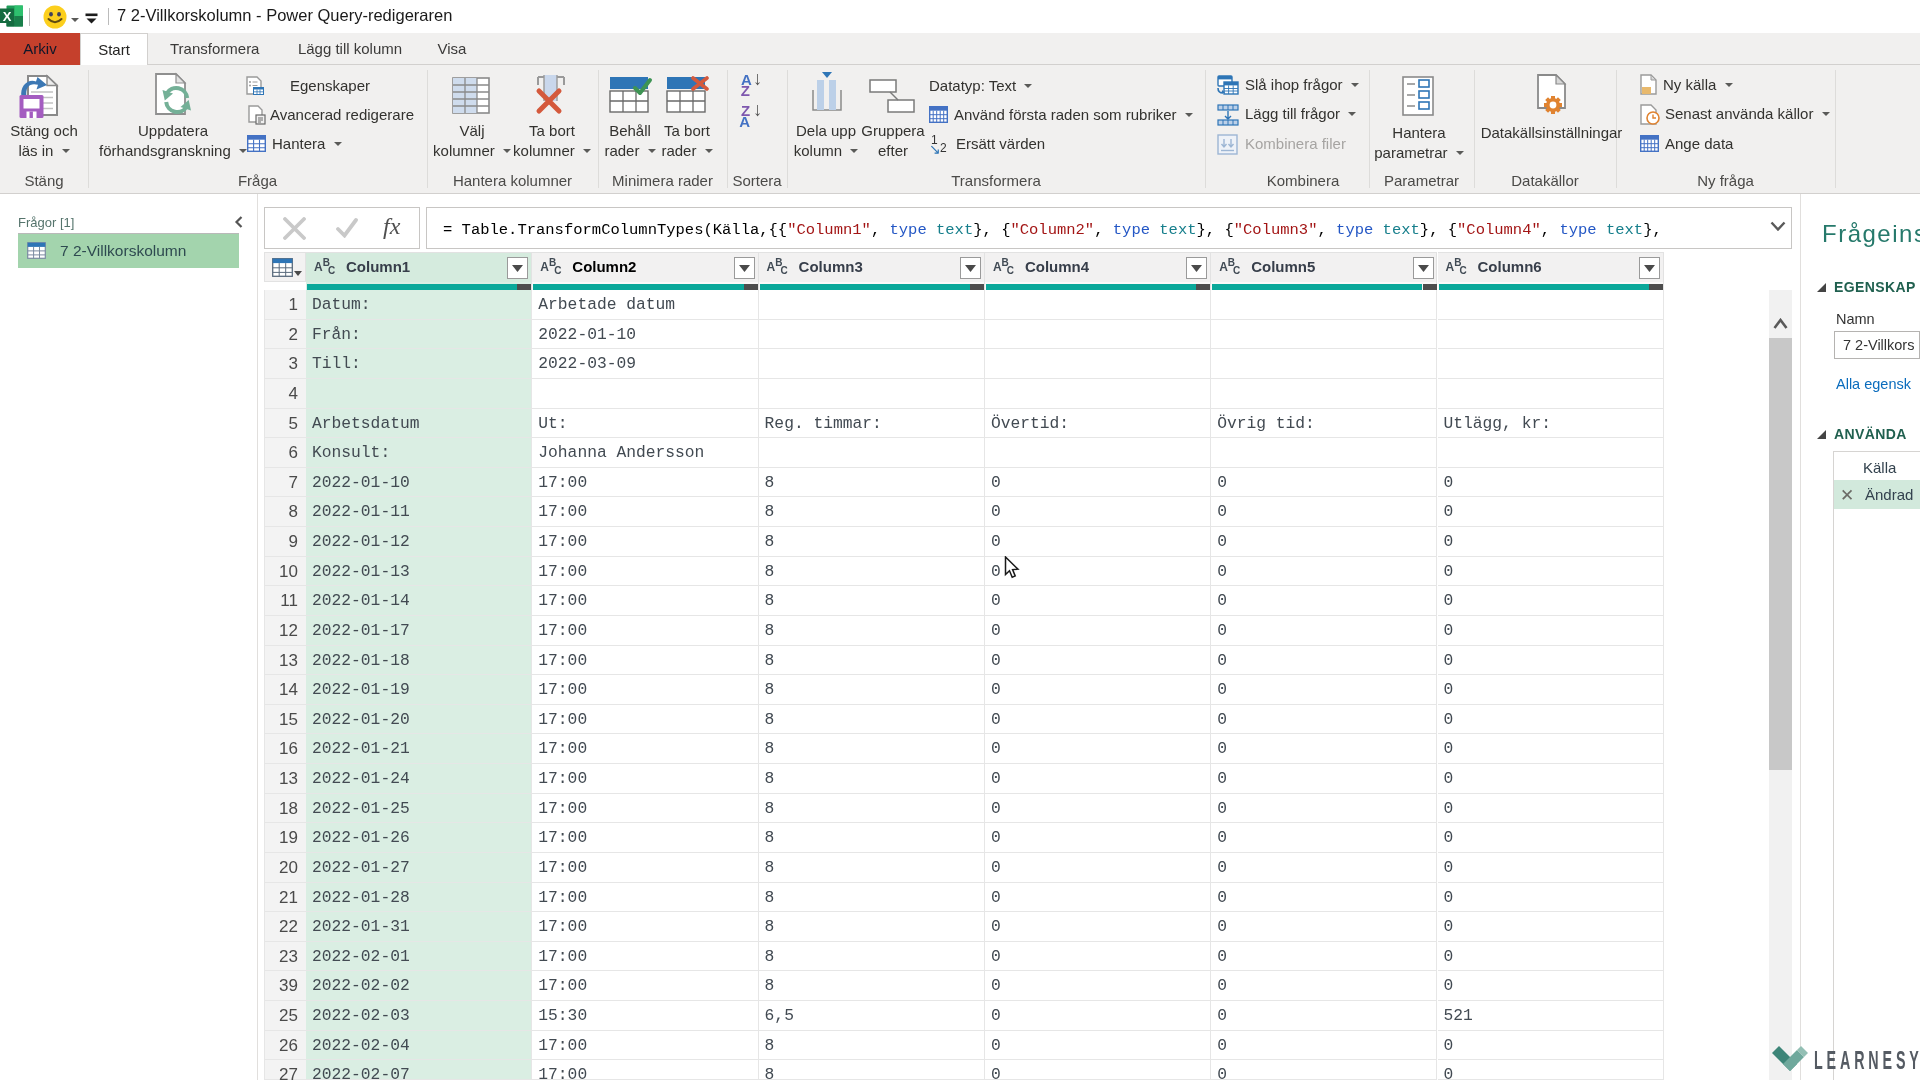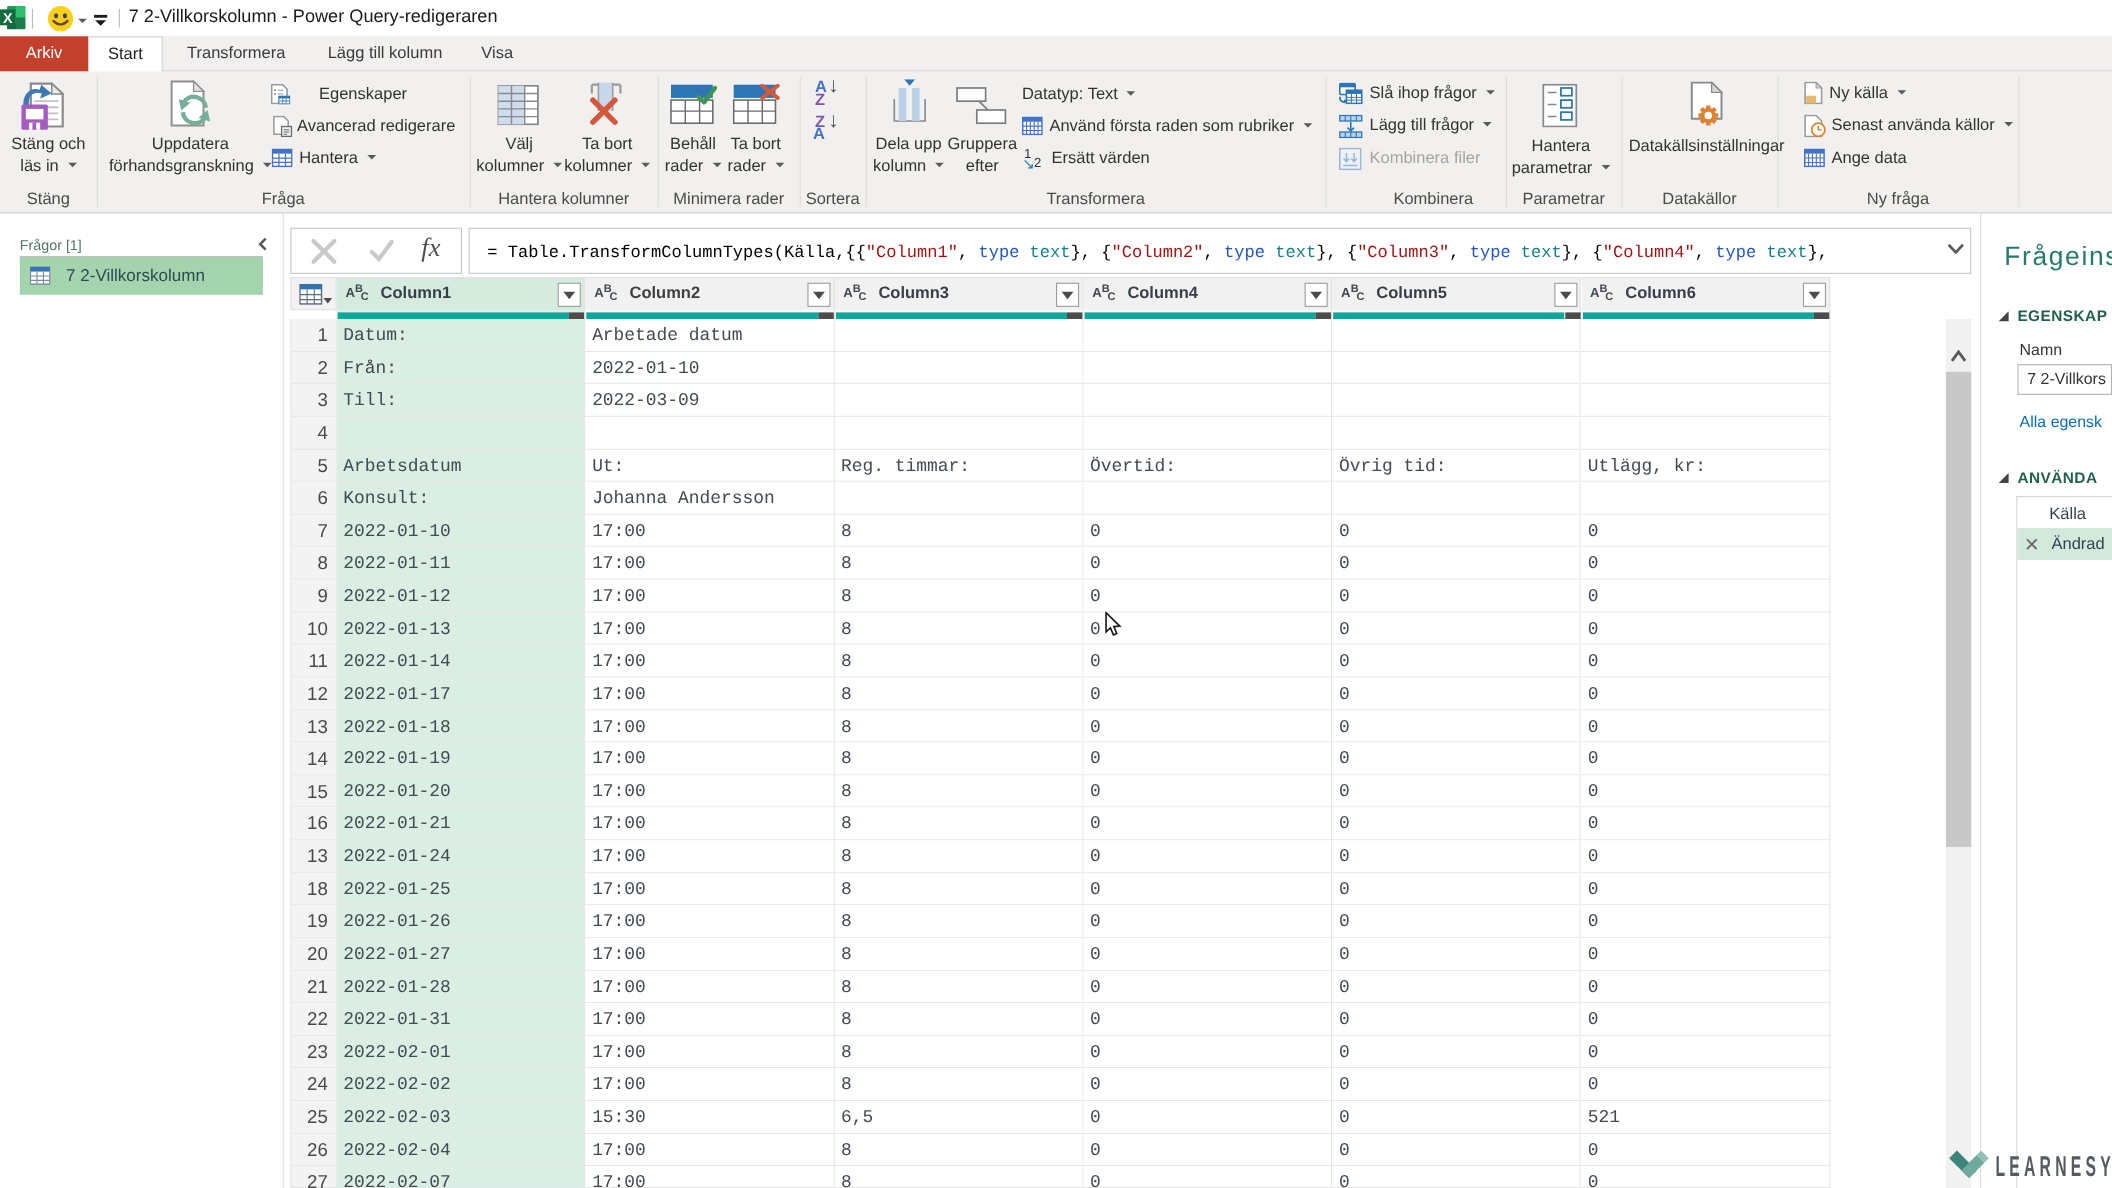--- a/index.html
+++ b/index.html
@@ -6,21 +6,21 @@
 html,body { width:1920px; height:1080px; overflow:hidden; background:#fff;
   font-family:"Liberation Sans", sans-serif; }
 .abs { position:absolute; }
 
 #titlebar { left:0; top:0; width:1920px; height:33px; background:#fff; }
 #title-text { left:117px; top:6px; font-size:16.5px; color:#1a1a1a; }
 .vsep { width:1px; background:#bbb; }
 
 #tabbar { left:0; top:33px; width:1920px; height:32px; background:#f1f0ef; border-bottom:1px solid #d2d0ce; }
 .tab { top:33px; height:32px; line-height:32px; text-align:center; font-size:15px; color:#3b3a39; }
-#tab-arkiv { left:0; width:80px; background:#c5402c; color:#ffffff; }
+#tab-arkiv { left:0; width:80px; background:#c5402c; color:#0f172a; }
 #tab-start { left:80px; width:68px; background:#fff; border:1px solid #d2d0ce; border-bottom:none; height:33px; color:#252423; }
 
 #ribbon { left:0; top:65px; width:1920px; height:129px; background:#f1f0ef; border-bottom:1px solid #d2d0ce; }
 .rsep { top:70px; height:118px; width:1px; background:#dddcda; }
 .glabel { top:172px; height:18px; font-size:15px; color:#4b4a48; text-align:center; white-space:nowrap; }
 .bigtxt { font-size:15px; color:#33322f; text-align:center; line-height:20px; white-space:nowrap; }
 .smalltxt { font-size:15px; color:#33322f; height:20px; line-height:20px; white-space:nowrap; }
 .caret { display:inline-block; width:0; height:0; border-left:4px solid transparent; border-right:4px solid transparent; border-top:4px solid #5a5a58; vertical-align:middle; margin-left:4px; margin-bottom:2px;}
 .gray { color:#a6a4a2; }
 #leftpane-sep { left:257px; top:194px; width:1px; height:886px; background:#e1dfdd; }
@@ -358,21 +358,21 @@
     <div class="abs" style="left:346px; top:257.5px; font-size:15px; font-weight:bold; color:#373e4a;">Column1</div>
     <div class="abs" style="left:507.29999999999995px; top:257px; width:21px; height:22px; background:#fff; border:1px solid #9a9a9a;"></div>
     <svg class="abs" style="left:512.3px; top:265px;" width="11" height="7" viewBox="0 0 11 7">
       <path d="M0 0 h11 l-5.5 7 z" fill="#4a4a4a"></path>
     </svg>
     <div class="abs" style="left:306px; top:282px; width:226.29999999999995px; height:8px; background:#daeee3; border-right:1px solid #e2e2e2;"></div>
     <div class="abs" style="left:307px; top:284px; width:210.29999999999995px; height:6px; background:#0aa89a;"></div>
     <div class="abs" style="left:517.3px; top:284px; width:14px; height:6px; background:#4d4d4d;"></div>
     <div class="abs" style="left:532.3px; top:252px; width:226.30000000000007px; height:30px; background:#f2f1f1; border-top:1px solid #e2e2e2; border-right:1px solid #e2e2e2;"></div>
     <div class="abs" style="left:540.3px; top:257px; width:26px; height:20px; color:#404a54; font-size:12px; font-weight:bold;">A<span style="font-size:10px; vertical-align:super;">B</span><span style="font-size:10px; vertical-align:sub; margin-left:-2px;">C</span></div>
-    <div class="abs" style="left:572.3px; top:257.5px; font-size:15px; font-weight:bold; color:#404040;">Column2</div>
+    <div class="abs" style="left:572.3px; top:257.5px; font-size:15px; font-weight:bold; color:#000000;">Column2</div>
     <div class="abs" style="left:733.6px; top:257px; width:21px; height:22px; background:#fff; border:1px solid #9a9a9a;"></div>
     <svg class="abs" style="left:738.6px; top:265px;" width="11" height="7" viewBox="0 0 11 7">
       <path d="M0 0 h11 l-5.5 7 z" fill="#4a4a4a"></path>
     </svg>
     <div class="abs" style="left:532.3px; top:282px; width:226.30000000000007px; height:8px; background:#faf9f9; border-right:1px solid #e2e2e2;"></div>
     <div class="abs" style="left:533.3px; top:284px; width:210.30000000000007px; height:6px; background:#0aa89a;"></div>
     <div class="abs" style="left:743.6px; top:284px; width:14px; height:6px; background:#4d4d4d;"></div>
     <div class="abs" style="left:758.6px; top:252px; width:226.29999999999995px; height:30px; background:#f2f1f1; border-top:1px solid #e2e2e2; border-right:1px solid #e2e2e2;"></div>
     <div class="abs" style="left:766.6px; top:257px; width:26px; height:20px; color:#404a54; font-size:12px; font-weight:bold;">A<span style="font-size:10px; vertical-align:super;">B</span><span style="font-size:10px; vertical-align:sub; margin-left:-2px;">C</span></div>
     <div class="abs" style="left:798.6px; top:257.5px; font-size:15px; font-weight:bold; color:#373e4a;">Column3</div>
@@ -708,21 +708,21 @@
     <div class="abs cell" style="left:538.3px; top:946.86px;">17:00</div>
     <div class="abs" style="left:758.6px; top:941.86px; width:226.29999999999995px; height:29.63px; background:#fff; border-bottom:1px solid #e6e6e6; border-right:1px solid #e6e6e6;"></div>
     <div class="abs cell" style="left:764.6px; top:946.86px;">8</div>
     <div class="abs" style="left:984.9px; top:941.86px; width:226.30000000000007px; height:29.63px; background:#fff; border-bottom:1px solid #e6e6e6; border-right:1px solid #e6e6e6;"></div>
     <div class="abs cell" style="left:990.9px; top:946.86px;">0</div>
     <div class="abs" style="left:1211.2px; top:941.86px; width:226.29999999999995px; height:29.63px; background:#fff; border-bottom:1px solid #e6e6e6; border-right:1px solid #e6e6e6;"></div>
     <div class="abs cell" style="left:1217.2px; top:946.86px;">0</div>
     <div class="abs" style="left:1437.5px; top:941.86px; width:226.29999999999995px; height:29.63px; background:#fff; border-bottom:1px solid #e6e6e6; border-right:1px solid #e6e6e6;"></div>
     <div class="abs cell" style="left:1443.5px; top:946.86px;">0</div>
     <div class="abs" style="left:264px; top:971.49px; width:42px; height:29.63px; background:#f3f3f3; border-bottom:1px solid #e6e6e6; border-left:1px solid #e6e6e6;"></div>
-    <div class="abs" style="left:264px; top:976.49px; width:34px; text-align:right; font-size:17px; color:#4a4a4a;">24</div>
+    <div class="abs" style="left:264px; top:976.49px; width:34px; text-align:right; font-size:17px; color:#4a4a4a;">39</div>
     <div class="abs" style="left:306px; top:971.49px; width:226.29999999999995px; height:29.63px; background:#daeee3; border-bottom:1px solid #e6e6e6; border-right:1px solid #e6e6e6;"></div>
     <div class="abs cell" style="left:312px; top:976.49px;">2022-02-02</div>
     <div class="abs" style="left:532.3px; top:971.49px; width:226.30000000000007px; height:29.63px; background:#fff; border-bottom:1px solid #e6e6e6; border-right:1px solid #e6e6e6;"></div>
     <div class="abs cell" style="left:538.3px; top:976.49px;">17:00</div>
     <div class="abs" style="left:758.6px; top:971.49px; width:226.29999999999995px; height:29.63px; background:#fff; border-bottom:1px solid #e6e6e6; border-right:1px solid #e6e6e6;"></div>
     <div class="abs cell" style="left:764.6px; top:976.49px;">8</div>
     <div class="abs" style="left:984.9px; top:971.49px; width:226.30000000000007px; height:29.63px; background:#fff; border-bottom:1px solid #e6e6e6; border-right:1px solid #e6e6e6;"></div>
     <div class="abs cell" style="left:990.9px; top:976.49px;">0</div>
     <div class="abs" style="left:1211.2px; top:971.49px; width:226.29999999999995px; height:29.63px; background:#fff; border-bottom:1px solid #e6e6e6; border-right:1px solid #e6e6e6;"></div>
     <div class="abs cell" style="left:1217.2px; top:976.49px;">0</div>

